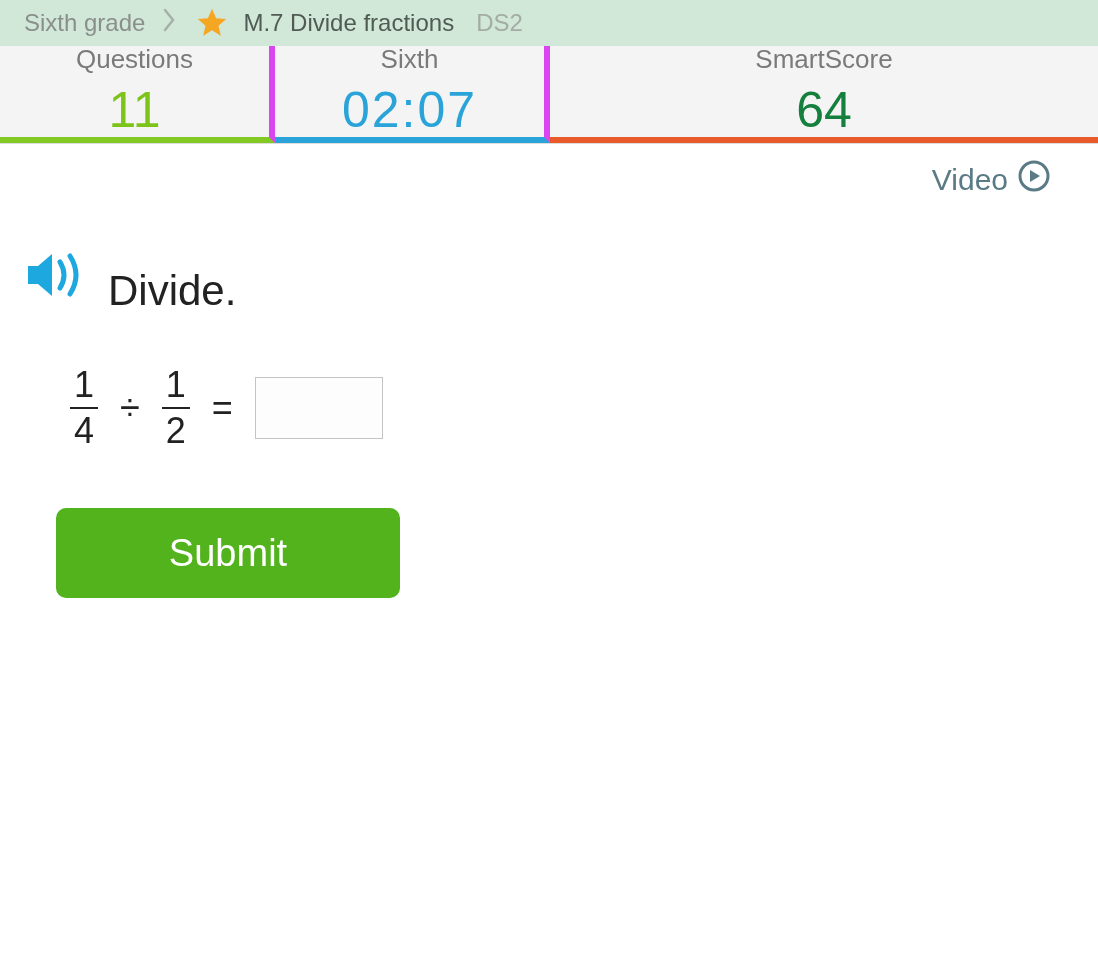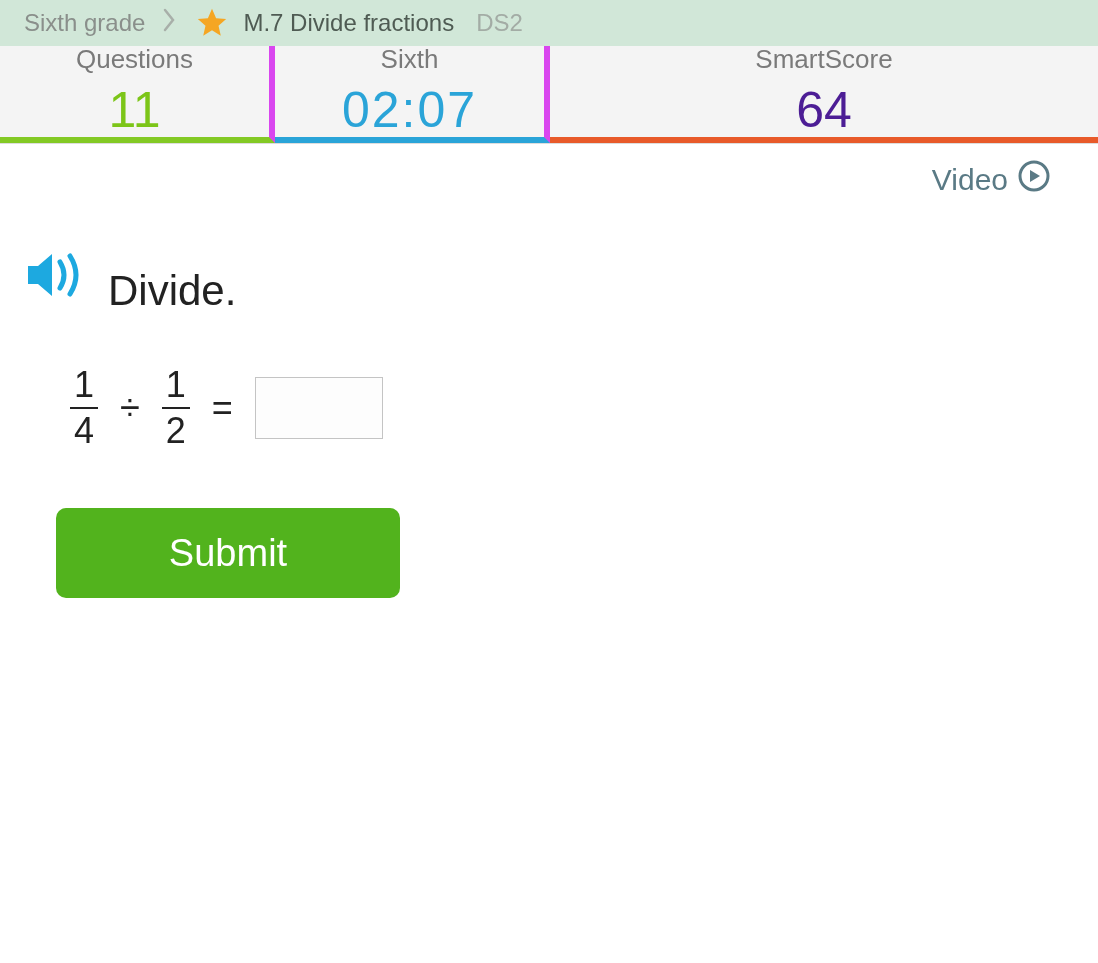--- a/index.html
+++ b/index.html
@@ -78,21 +78,21 @@
       font-size: 26px;
       font-weight: 400;
       margin-bottom: 6px;
     }
     .stat-value {
       font-size: 50px;
       font-weight: 400;
     }
     .stat-value.green { color: #7cc518; }
     .stat-value.blue { color: #2aa4d8; letter-spacing: 2px; }
-    .stat-value.orange { color: #4c1d95; }
+    .stat-value.orange { color: #15803d; }
     .video-row {
       display: flex;
       justify-content: flex-end;
       align-items: center;
       padding: 16px 48px 0 0;
       gap: 12px;
     }
     .video-link {
       color: #5a7a85;
       font-size: 30px;

